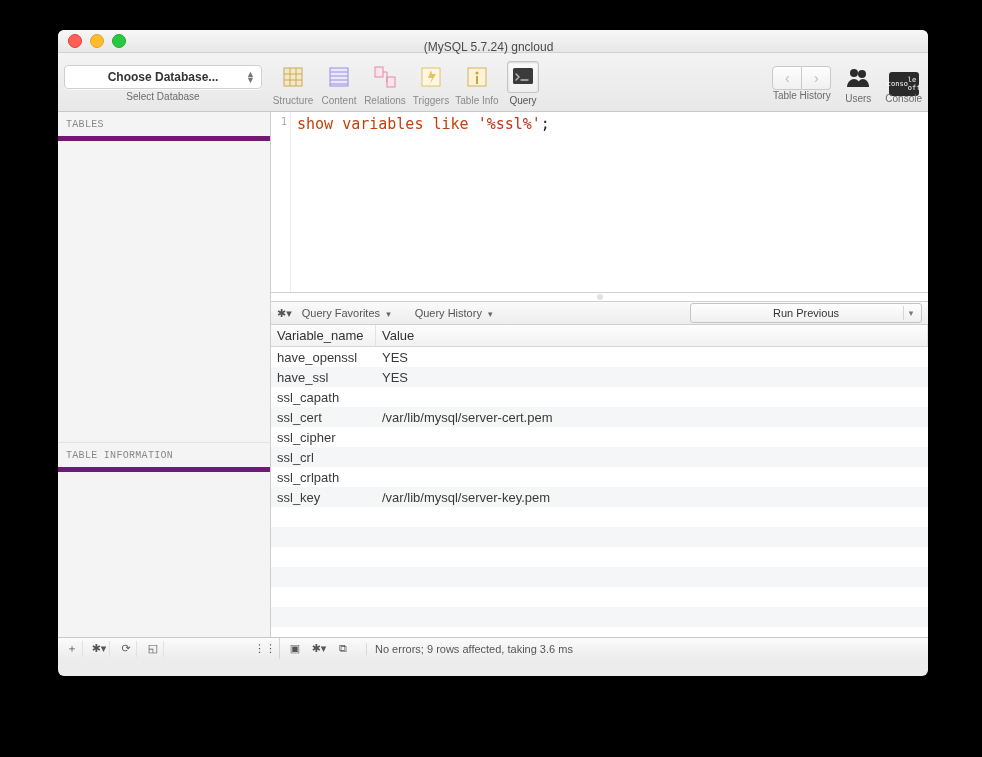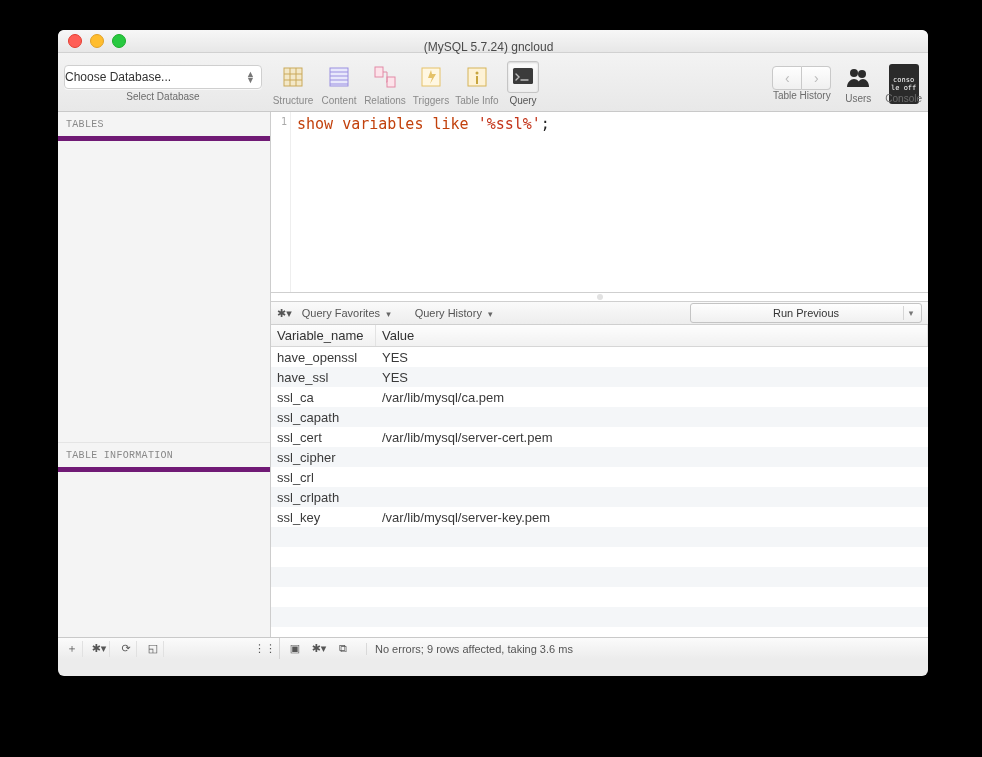--- a/index.html
+++ b/index.html
@@ -9,39 +9,39 @@
   .titlebar{height:22px;background:linear-gradient(#f7f7f7,#e7e7e7);border-bottom:1px solid #d1d1d1;border-top-left-radius:6px;border-top-right-radius:6px;display:flex;align-items:center;position:relative;}
   .traffic{display:flex;gap:8px;padding-left:10px;}
   .tl{width:12px;height:12px;border-radius:50%;}
   .tl.red{background:#ff5f57;border:1px solid #e33e32;}
   .tl.yel{background:#ffbd2e;border:1px solid #e0a128;}
   .tl.grn{background:#28c940;border:1px solid #1dad2b;}
   .title{position:absolute;left:0;right:9px;text-align:center;font-size:12px;color:#4a4a4a;margin-top:12px;}
   
   .toolbar{height:56px;background:linear-gradient(#f3f3f3,#e8e8e8);border-bottom:1px solid #c9c9c9;display:flex;align-items:center;padding:2px 6px 0 6px;gap:6px;}
   .db-group{display:flex;flex-direction:column;align-items:center;gap:2px;}
-  .db-select{width:196px;height:22px;background:#fff;border:1px solid #cfcfcf;border-radius:4px;font-size:12px;display:flex;align-items:center;justify-content:flex-start;color:#333;position:relative;box-shadow:0 1px 0 rgba(255,255,255,.7);}
+  .db-select{width:196px;height:22px;background:#fff;border:1px solid #cfcfcf;border-radius:4px;font-size:12px;display:flex;align-items:center;justify-content:center;color:#333;position:relative;box-shadow:0 1px 0 rgba(255,255,255,.7);font-weight:bold;}
   .db-select .upd{position:absolute;right:6px;font-size:9px;color:#777;display:flex;flex-direction:column;line-height:6px;}
   .db-label{font-size:10px;color:#6b6b6b;}
   .tool-group{display:flex;gap:0;align-items:flex-start;margin-left:2px;}
   .tool{display:flex;flex-direction:column;align-items:center;width:46px;padding-top:0;cursor:default;}
   .tool .ic{width:30px;height:30px;border:1px solid transparent;border-radius:3px;display:flex;align-items:center;justify-content:center;}
   .tool.active .ic{background:linear-gradient(#fbfbfb,#efefef);border-color:#c5c5c5;box-shadow:inset 0 1px 2px rgba(0,0,0,.15);}
   .tool .ic svg{width:26px;height:26px;}
   .tool .lbl{font-size:10px;color:#8a8a8a;margin-top:2px;}
   .tool .lbl.dark{color:#555;}
   .spacer{flex:1;}
   .nav-btns{display:flex;gap:0;}
   .nav-btns .nb{width:28px;height:22px;background:linear-gradient(#fefefe,#f0f0f0);border:1px solid #c9c9c9;display:flex;align-items:center;justify-content:center;color:#bbb;font-size:14px;}
   .nav-btns .nb:first-child{border-top-left-radius:4px;border-bottom-left-radius:4px;}
   .nav-btns .nb:last-child{border-top-right-radius:4px;border-bottom-right-radius:4px;border-left:none;}
   .rtool{display:flex;flex-direction:column;align-items:center;margin-left:6px;}
   .rtool .ric{width:30px;height:30px;display:flex;align-items:center;justify-content:center;}
   .rtool .lbl{font-size:10px;color:#6b6b6b;}
-  .console-ic{width:30px;height:40px;background:#2a2a2a;border-radius:3px;color:#fff;font-size:7px;line-height:8px;display:flex;flex-direction:column;align-items:center;justify-content:center;font-family:monospace;margin-top:12px;}
+  .console-ic{width:30px;height:24px;background:#2a2a2a;border-radius:3px;color:#fff;font-size:7px;line-height:8px;display:flex;flex-direction:row;align-items:center;justify-content:center;font-family:monospace;margin-top:12px;}
   
   .tabbar{height:22px;background:#e9e9e9;border-bottom:1px solid #c3c3c3;display:flex;}
   .tab{width:212px;height:22px;background:#f9f9f9;border-right:1px solid #c3c3c3;display:flex;align-items:center;justify-content:center;font-size:11px;color:#555;position:relative;}
   .tab.short{width:20px;justify-content:center;}
   .tab .close{position:absolute;left:6px;color:#999;font-size:11px;}
   .tab-rest{flex:1;border-top:1px solid #c3c3c3;}
   
   .main{display:flex;height:calc(100% - 22px - 56px - 22px - 21px);}
   .sidebar{width:212px;background:#f4f4f4;border-right:1px solid #cdcdcd;display:flex;flex-direction:column;}
   .side-head{font-size:10px;color:#888;padding:7px 8px 6px 8px;border-bottom:5px solid #701a75;letter-spacing:.3px;font-family:Liberation Mono, monospace;}
@@ -240,24 +240,20 @@
             <tbody id="rbody">
                 <tr>
                   <td>have_openssl</td>
                   <td>YES</td>
                 </tr>
                 <tr>
                   <td>have_ssl</td>
                   <td>YES</td>
                 </tr>
                 <tr>
-                  <td>ssl_ca</td>
-                  <td>/var/lib/mysql/ca.pem</td>
-                </tr>
-                <tr>
                   <td>ssl_capath</td>
                   <td></td>
                 </tr>
                 <tr>
                   <td>ssl_cert</td>
                   <td>/var/lib/mysql/server-cert.pem</td>
                 </tr>
                 <tr>
                   <td>ssl_cipher</td>
                   <td></td>

